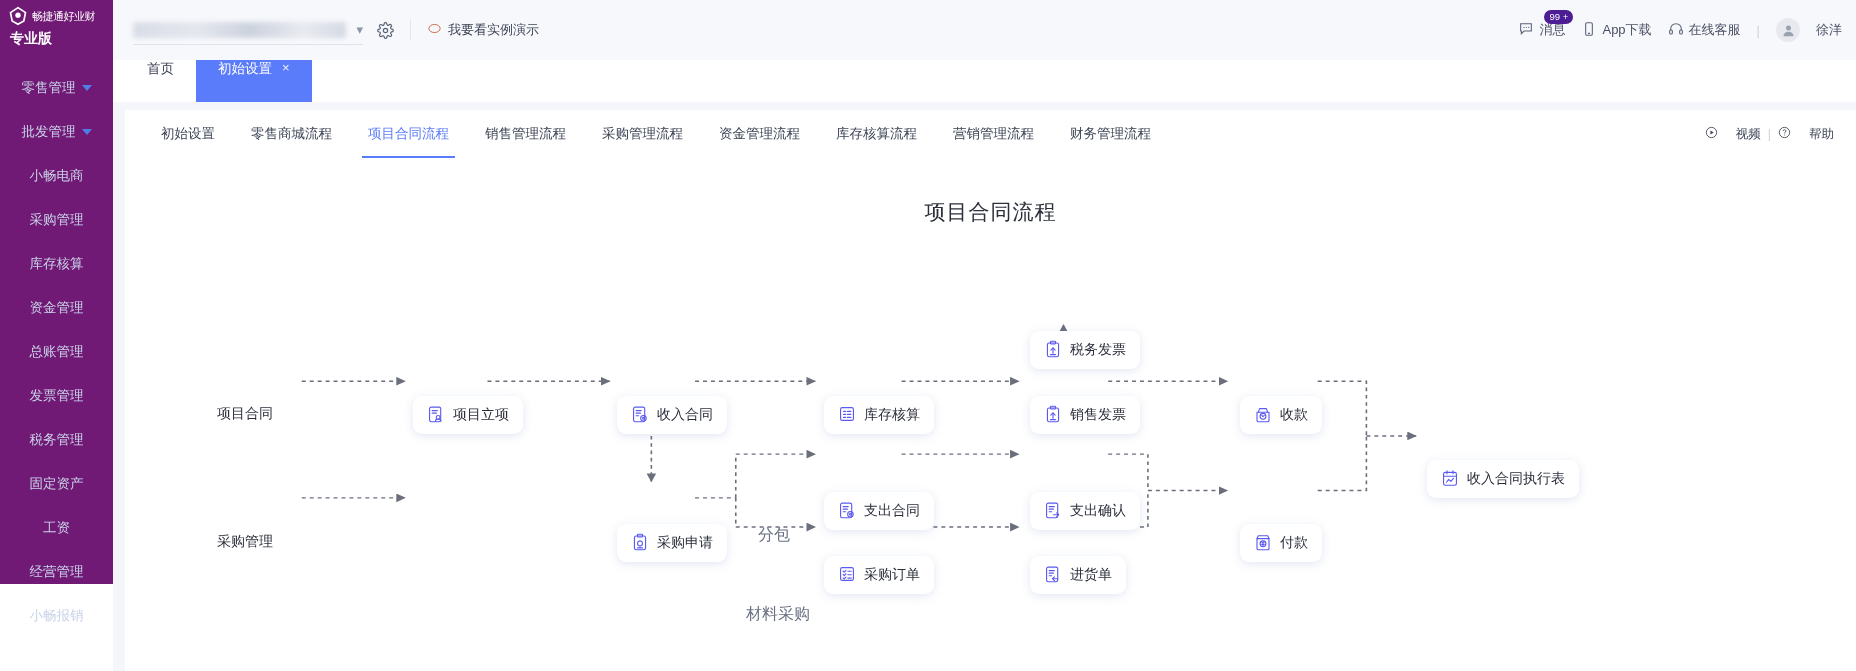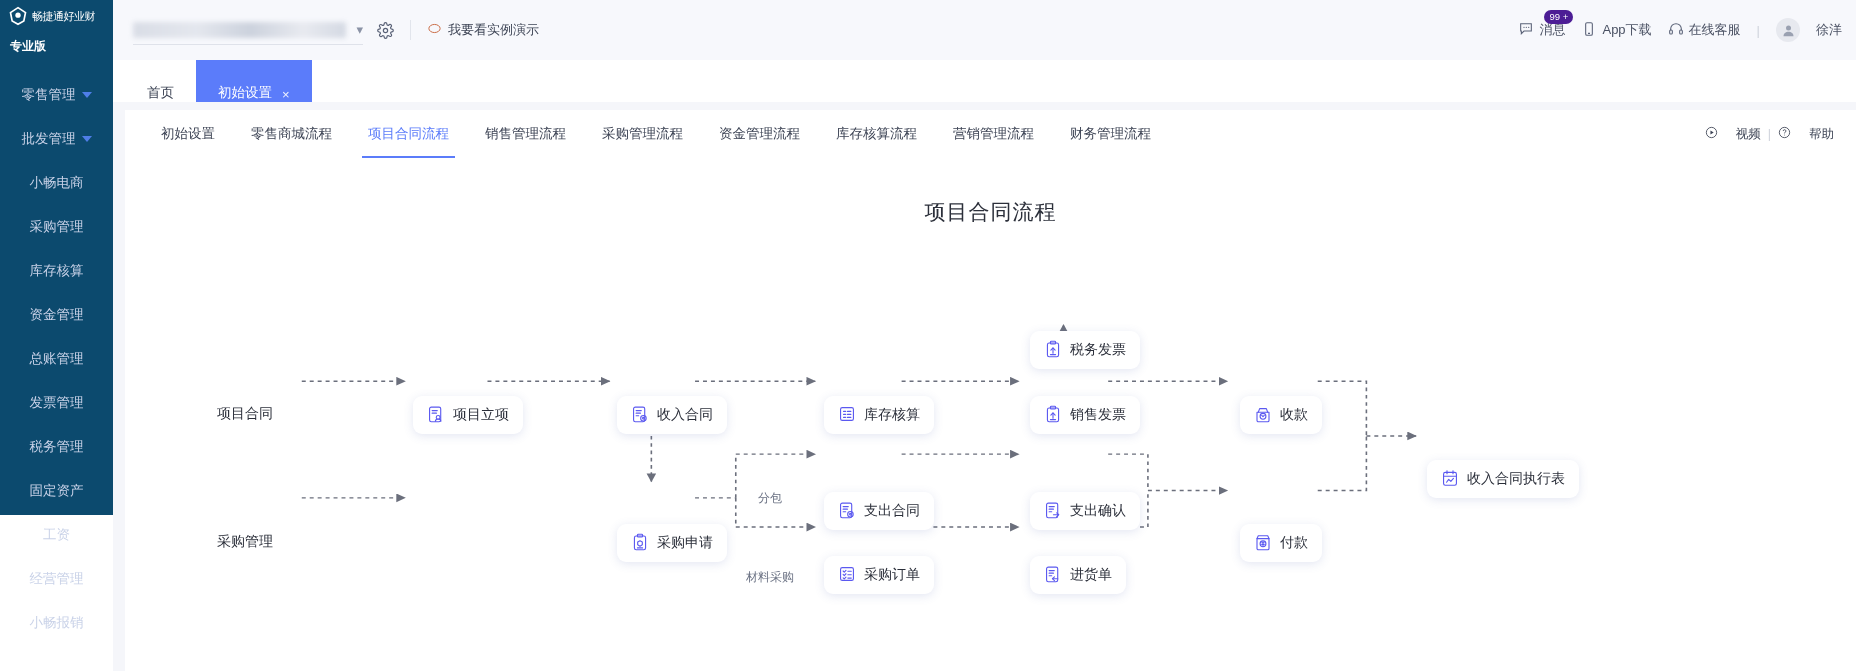--- a/index.html
+++ b/index.html
@@ -5,31 +5,31 @@
   * { box-sizing: border-box; margin: 0; padding: 0; }
   html, body {
     width: 1856px; height: 671px;
     font-family: "Liberation Sans", "DejaVu Sans", sans-serif;
     background: #ffffff; overflow: hidden;
   }
   .app { display: flex; width: 1856px; height: 671px; }
 
   
   .sidebar {
-    width: 113px; min-width: 113px; height: 515px;
-    background: #0c4a6e; display: flex; flex-direction: column;
+    width: 113px; min-width: 113px; height: 584px;
+    background: #701a75; display: flex; flex-direction: column;
   }
   .brand { height: 60px; display: flex; flex-direction: column;
     justify-content: center; padding: 6px 0 0 8px; }
   .brand-top { display: flex; align-items: center; gap: 4px; }
   .brand-logo { width: 20px; height: 20px; flex: 0 0 20px; }
   .brand-name { color: #fff; font-size: 11px; letter-spacing: -0.5px;
     white-space: nowrap; overflow: hidden; }
-  .brand-sub { color: #fff; font-size: 12px; font-weight: bold;
-    margin-top: 12px; padding-left: 2px; }
+  .brand-sub { color: #fff; font-size: 14px; font-weight: bold;
+    margin-top: 4px; padding-left: 2px; }
   .nav { flex: 1; padding-top: 18px; }
   .nav-item {
     height: 44px; display: flex; align-items: center; justify-content: center;
     color: #c9d2e8; font-size: 13.5px; cursor: pointer; gap: 6px;
   }
   .caret { width: 0; height: 0; border-left: 5px solid transparent;
     border-right: 5px solid transparent; border-top: 6px solid #4f7ee8; }
 
   
   .main { flex: 1; display: flex; flex-direction: column;
@@ -55,21 +55,21 @@
   .badge { position: absolute; top: -11px; left: 26px; background: #4c1d95;
     color: #fff; font-size: 9.5px; border-radius: 9px; padding: 1px 5px;
     line-height: 12px; white-space: nowrap; }
   .avatar { width: 24px; height: 24px; border-radius: 50%; background: #e7e9ef;
     display: flex; align-items: center; justify-content: center; }
   .user-name { color: #4a5163; font-size: 13px; }
 
   
   .pagetabs { height: 42px; background: #fff; display: flex; align-items: stretch;
     padding-left: 12px; }
-  .ptab { display: flex; align-items: flex-end; padding: 0 22px; font-size: 13.5px;
+  .ptab { display: flex; align-items: flex-start; padding: 0 22px; font-size: 13.5px;
     color: #3d4455; cursor: pointer; }
   .ptab.active { background: #5b7cfa; color: #fff; }
   .ptab .x { margin-left: 10px; font-size: 13px; opacity: .9; }
 
   
   .content { flex: 1; background: #fff; margin: 8px 0 0 12px;
     display: flex; flex-direction: column; min-height: 0; }
   .subtabs { height: 48px; display: flex; align-items: center;
     padding: 0 18px; position: relative; }
   .stab { font-size: 13.5px; color: #3d4455; padding: 0 18px; height: 48px;
@@ -89,21 +89,21 @@
     margin-top: 40px; font-weight: normal; letter-spacing: 1px; }
   .stage { position: absolute; inset: 0; }
   .node {
     position: absolute; height: 38px; background: #fff; border-radius: 9px;
     box-shadow: 0 2px 10px rgba(90,105,180,.17); display: flex;
     align-items: center; gap: 8px; padding: 0 14px; font-size: 14px;
     color: #2b2f3a; white-space: nowrap; cursor: pointer;
   }
   .node svg { flex: 0 0 18px; }
   .rowlabel { position: absolute; font-size: 14px; color: #2b2f3a; white-space: nowrap; }
-  .edgelabel { position: absolute; font-size: 12px; color: #6a7183; white-space: nowrap; }
+  .edgelabel { position: absolute; font-size: 16px; color: #6a7183; white-space: nowrap; margin-top: 35px; }
   .stage svg.wires { position: absolute; inset: 0; width: 100%; height: 100%;
     pointer-events: none; }
 </style>
 </head>
 <body>
 
 <div class="app">
 
   <aside class="sidebar">
     <div class="brand">

